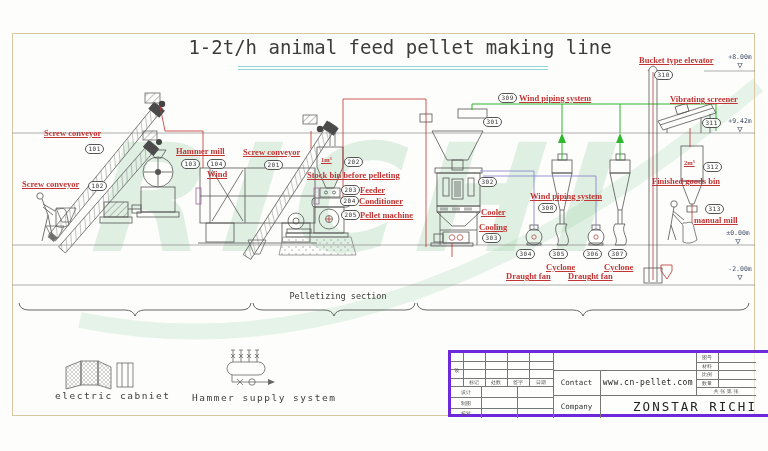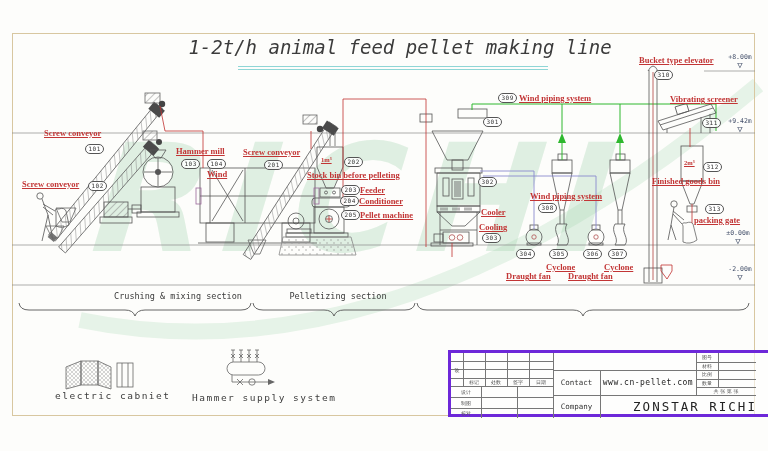--- a/index.html
+++ b/index.html
@@ -6,21 +6,21 @@
   .canvas{position:relative;width:768px;height:451px;background:#fdfdfb;overflow:hidden;
           font-family:"DejaVu Sans Mono",monospace;}
   .frame{position:absolute;left:12px;top:33px;width:741px;height:381px;
          border:1.2px solid #d8c7a0;z-index:1;}
   .wm{position:absolute;left:95px;top:112px;z-index:0;
       font:bold italic 150px "DejaVu Sans",sans-serif;color:rgba(130,195,145,.24);
       letter-spacing:14px;transform:skewX(-6deg);white-space:nowrap;}
   .swoosh{position:absolute;left:0;top:0;z-index:0;}
   .draw{position:absolute;left:0;top:0;z-index:2;}
   .ttl{position:absolute;left:184px;top:36px;width:432px;text-align:center;
-       font-size:19px;color:#3c3c3c;z-index:3;font-style:italic;}
+       font-size:19px;color:#3c3c3c;z-index:3;}
   .ul{position:absolute;left:238px;width:310px;height:1px;background:#8fd6d6;z-index:3;}
   .rlbl{position:absolute;color:#c23535;font:bold 8.5px "Liberation Serif",serif;
         white-space:nowrap;line-height:9px;z-index:4;text-decoration:underline;}
   .rsm{font-size:6.5px;font-weight:bold;}
   .tag{position:absolute;font:6px "DejaVu Sans Mono",monospace;color:#333;
        border:1px solid #555;border-radius:7px;padding:0 2.5px;line-height:7.5px;
        background:rgba(255,255,255,.85);letter-spacing:.5px;z-index:4;white-space:nowrap;}
   .sec{position:absolute;top:291px;width:200px;text-align:center;font-size:8.5px;
        color:#3a3a3a;z-index:4;}
   .elev{position:absolute;font-size:6.5px;color:#44506a;line-height:7px;
@@ -320,21 +320,21 @@
   <div class="rlbl" style="left:530px;top:192px">Wind piping system</div>
   <div class="rlbl" style="left:479px;top:223px">Cooling</div>
   <div class="rlbl" style="left:546px;top:263px">Cyclone</div>
   <div class="rlbl" style="left:604px;top:263px">Cyclone</div>
   <div class="rlbl" style="left:506px;top:272px">Draught fan</div>
   <div class="rlbl" style="left:568px;top:272px">Draught fan</div>
   <div class="rlbl" style="left:639px;top:56px">Bucket type elevator</div>
   <div class="rlbl" style="left:670px;top:95px">Vibrating screener</div>
   <div class="rlbl rsm" style="left:684px;top:158px">2m³</div>
   <div class="rlbl" style="left:652px;top:177px">Finished goods bin</div>
-  <div class="rlbl" style="left:694px;top:216px">packing gate</div>
+  <div class="rlbl" style="left:694px;top:216px">manual mill</div>
 
   <div class="tag" style="left:85px;top:144px">101</div>
   <div class="tag" style="left:88px;top:181px">102</div>
   <div class="tag" style="left:181px;top:159px">103</div>
   <div class="tag" style="left:207px;top:159px">104</div>
   <div class="tag" style="left:264px;top:160px">201</div>
   <div class="tag" style="left:344px;top:157px">202</div>
   <div class="tag" style="left:341px;top:185px">203</div>
   <div class="tag" style="left:340px;top:196px">204</div>
   <div class="tag" style="left:341px;top:210px">205</div>
@@ -350,21 +350,20 @@
   <div class="tag" style="left:654px;top:70px">310</div>
   <div class="tag" style="left:702px;top:118px">311</div>
   <div class="tag" style="left:703px;top:162px">312</div>
   <div class="tag" style="left:705px;top:204px">313</div>
 
   <div class="elev" style="left:722px;top:54px;width:36px"><span>+8.00m</span></div>
   <div class="elev" style="left:722px;top:118px;width:36px"><span>+9.42m</span></div>
   <div class="elev" style="left:718px;top:230px;width:40px"><span>±0.00m</span></div>
   <div class="elev" style="left:722px;top:266px;width:36px"><span>-2.00m</span></div>
 
-  <div class="sec" style="left:78px">Crushing &amp; mixing section</div>
   <div class="sec" style="left:238px">Pelletizing section</div>
 
   <div class="cap" style="left:55px;top:390px">electric cabniet</div>
   <div class="cap" style="left:192px;top:392px">Hammer supply system</div>
 
   <div class="tbwrap">
 
     <div class="vl" style="left:12px;top:0;height:33px"></div>
     <div class="vl" style="left:34px;top:0;height:33px"></div>
     <div class="vl" style="left:56px;top:0;height:33px"></div>

